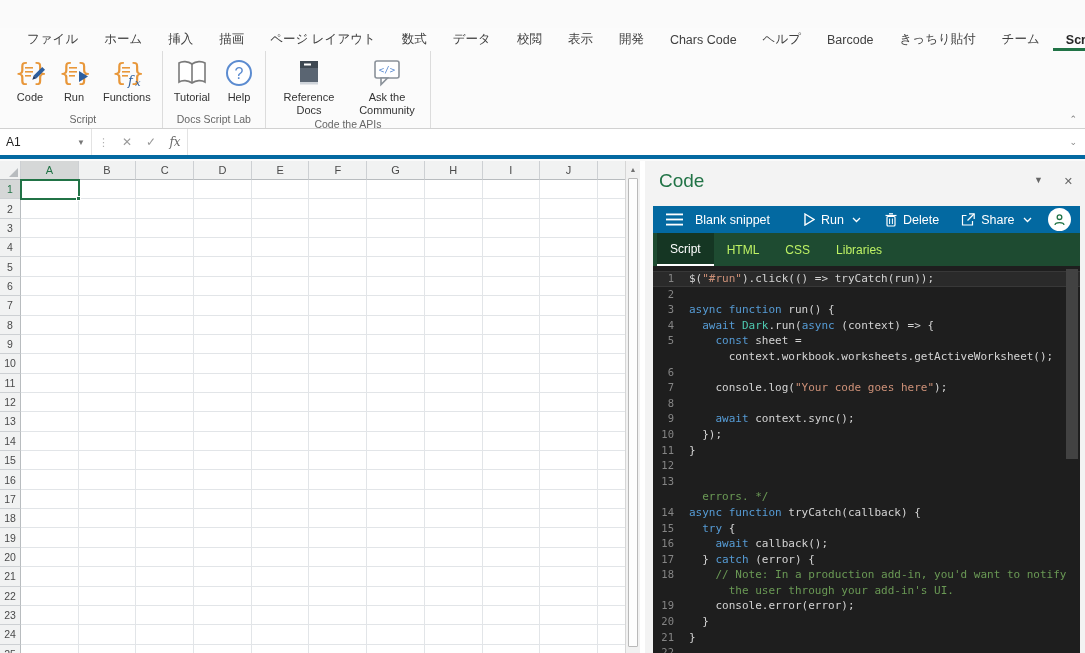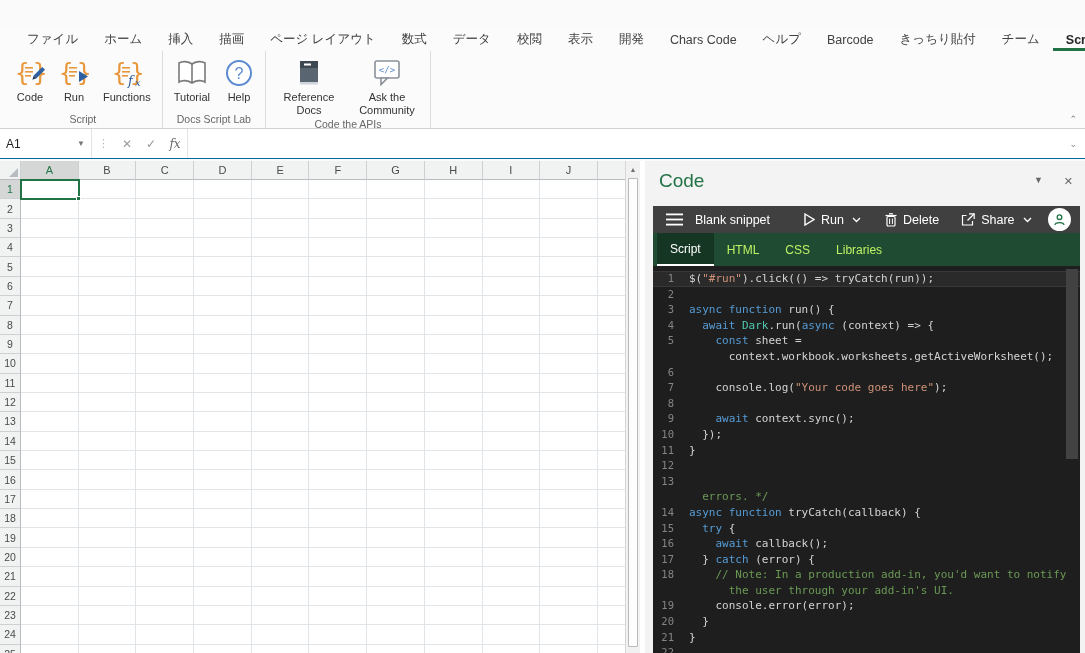--- a/index.html
+++ b/index.html
@@ -18,21 +18,21 @@
   .rgroup { display:flex; flex-direction:column; border-right:1px solid #dcdcdc; padding:0 4px; }
   .rbtns { flex:1; display:flex; align-items:flex-start; padding-top:3px; }
   .rbtn { display:flex; flex-direction:column; align-items:center; padding:2px 7px; cursor:pointer; border-radius:2px; }
   .ricon { height:33px; display:flex; align-items:center; justify-content:center; }
   .rlabel { font-size:11px; color:#333; text-align:center; line-height:1.15; margin-top:2px; white-space:nowrap; }
   .rlabel.wrap { white-space:normal; max-width:64px; }
   .rglabel { font-size:10.5px; color:#666; text-align:center; padding-bottom:3px; }
   .ribbon-collapse { position:absolute; right:8px; bottom:4px; font-size:9px; color:#777; }
 
   
-  .formula-bar { position:absolute; top:101px; left:0; right:0; height:30px; background:#fff; border-bottom:1px solid #0369a1; display:flex; align-items:center; }
+  .formula-bar { position:absolute; top:101px; left:0; right:0; height:30px; background:#fff; border-bottom:4px solid #0369a1; display:flex; align-items:center; }
   .name-box { width:92px; height:100%; display:flex; align-items:center; padding:0 6px; border-right:1px solid #e3e3e3; font-size:12px; color:#222; cursor:pointer; }
   .nb-arrow { margin-left:auto; font-size:8px; color:#777; }
   .fb-dots { color:#b0b0b0; font-size:11px; padding:0 6px; }
   .fb-ico { width:24px; text-align:center; color:#9a9a9a; font-size:12px; cursor:pointer; }
   .fb-ico.fx { font-style:italic; font-family:"DejaVu Serif", serif; color:#6a6a6a; }
   .fb-input { flex:1; height:100%; border-left:1px solid #e3e3e3; }
   .fb-expand { font-size:9px; color:#888; padding:0 8px; cursor:pointer; }
 
   
   .grid-wrap { position:absolute; top:133px; left:0; width:645px; height:503px; background:#fff; overflow:hidden; }
@@ -66,21 +66,21 @@
   .hs-track { flex:1; background:#f1f1f1; position:relative; }
   .hs-thumb { position:absolute; left:0; top:2px; bottom:2px; width:92%; background:#fff; border:1px solid #b9b9b9; cursor:grab; }
 
   
   .pane { position:absolute; left:645px; top:133px; width:440px; height:520px; background:#f3f3f3; }
   .pane-title { position:relative; height:45px; }
   .pane-title-text { position:absolute; left:14px; top:9px; font-size:19px; color:#217346; }
   .pt-ico { position:absolute; top:14px; font-size:11px; color:#666; cursor:pointer; }
   .pt-chevron { right:42px; font-size:9px; }
   .pt-close { right:12px; }
-  .cmdbar { position:absolute; top:45px; left:8px; right:5px; height:27px; background:#404040; display:flex; align-items:center; color:#fff; font-size:12.5px; }
+  .cmdbar { position:absolute; top:45px; left:8px; right:5px; height:27px; background:#0369a1; display:flex; align-items:center; color:#fff; font-size:12.5px; }
   .cmd-item { display:flex; align-items:center; gap:6px; cursor:pointer; white-space:nowrap; }
   .cmd-burger { padding:0 12px 0 13px; }
   .cmd-chev { margin-left:2px; }
   .avatar { margin-left:auto; margin-right:9px; width:23px; height:23px; background:#fff; border-radius:50%; display:flex; align-items:center; justify-content:center; cursor:pointer; }
   .pane-tabs { position:absolute; top:72px; left:8px; right:5px; height:33px; background:#1e4b31; display:flex; padding-left:4px; }
   .ptab { display:flex; align-items:center; padding:0 13px; font-size:12px; color:#bef264; cursor:pointer; }
   .ptab.active { color:#fff; background:rgba(0,0,0,.28); border-bottom:2px solid #fff; }
 
   
   .editor { position:absolute; top:105px; left:8px; right:5px; height:387px; background:#1e1e1e; overflow:hidden; padding-top:5px; font-family:"DejaVu Sans Mono", monospace; font-size:11px; }

